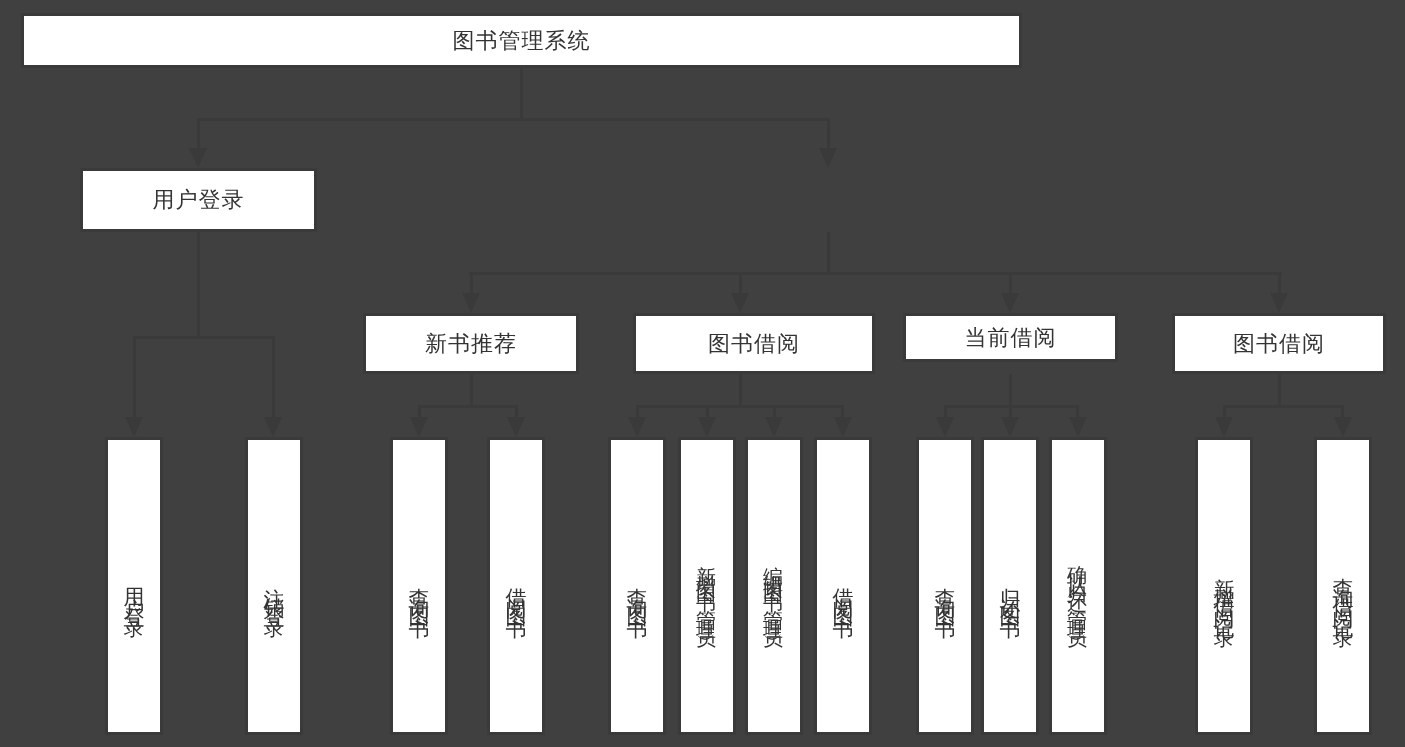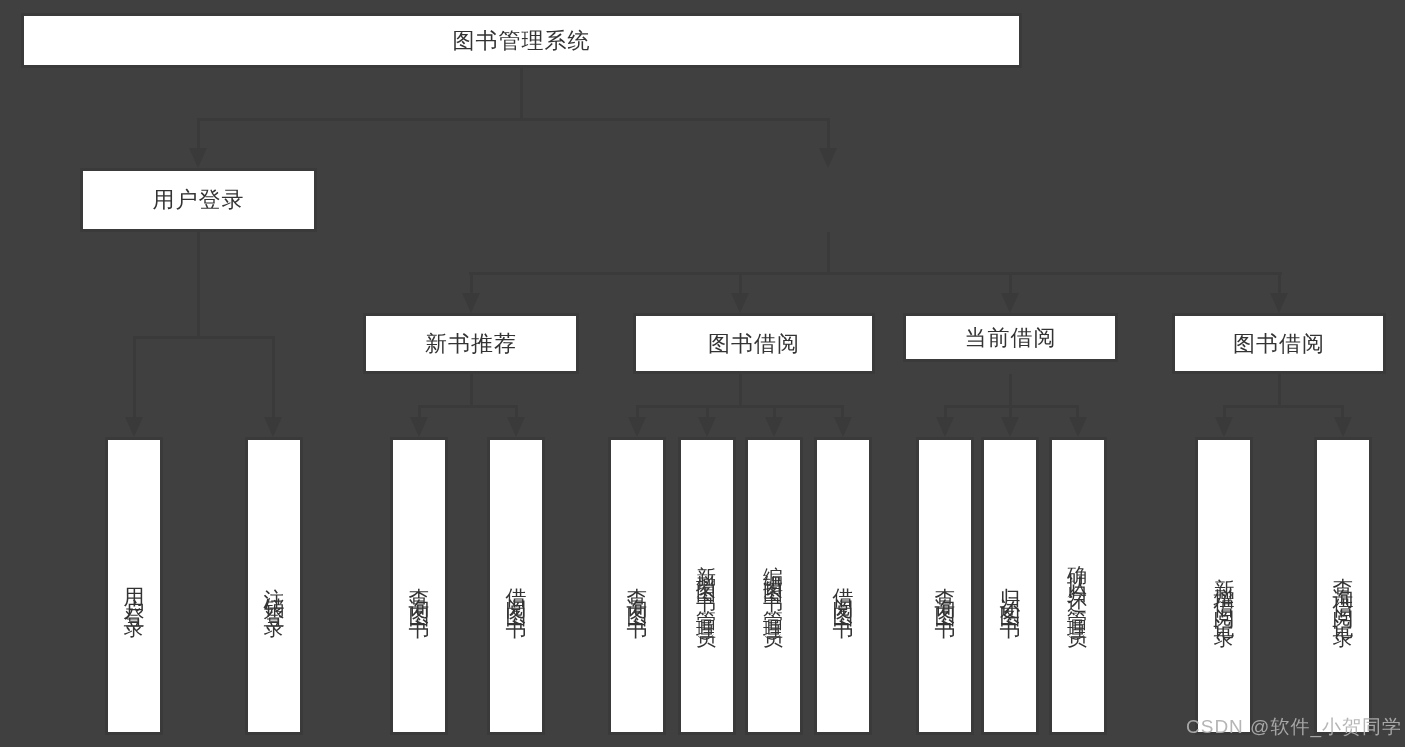--- a/index.html
+++ b/index.html
@@ -154,15 +154,14 @@
     <span class="vlabel v9">确认归还（管理员）</span>
   </div>
 
   <div class="box" style="left:1195px;top:437px;width:58px;height:298px;">
     <span class="vlabel v6">新增借阅记录</span>
   </div>
   <div class="box" style="left:1314px;top:437px;width:58px;height:298px;">
     <span class="vlabel v6">查询借阅记录</span>
   </div>
 
-  <div class="watermark">CSDN @软件_小贺同学</div>
 
 </div>
 
 </body></html>

